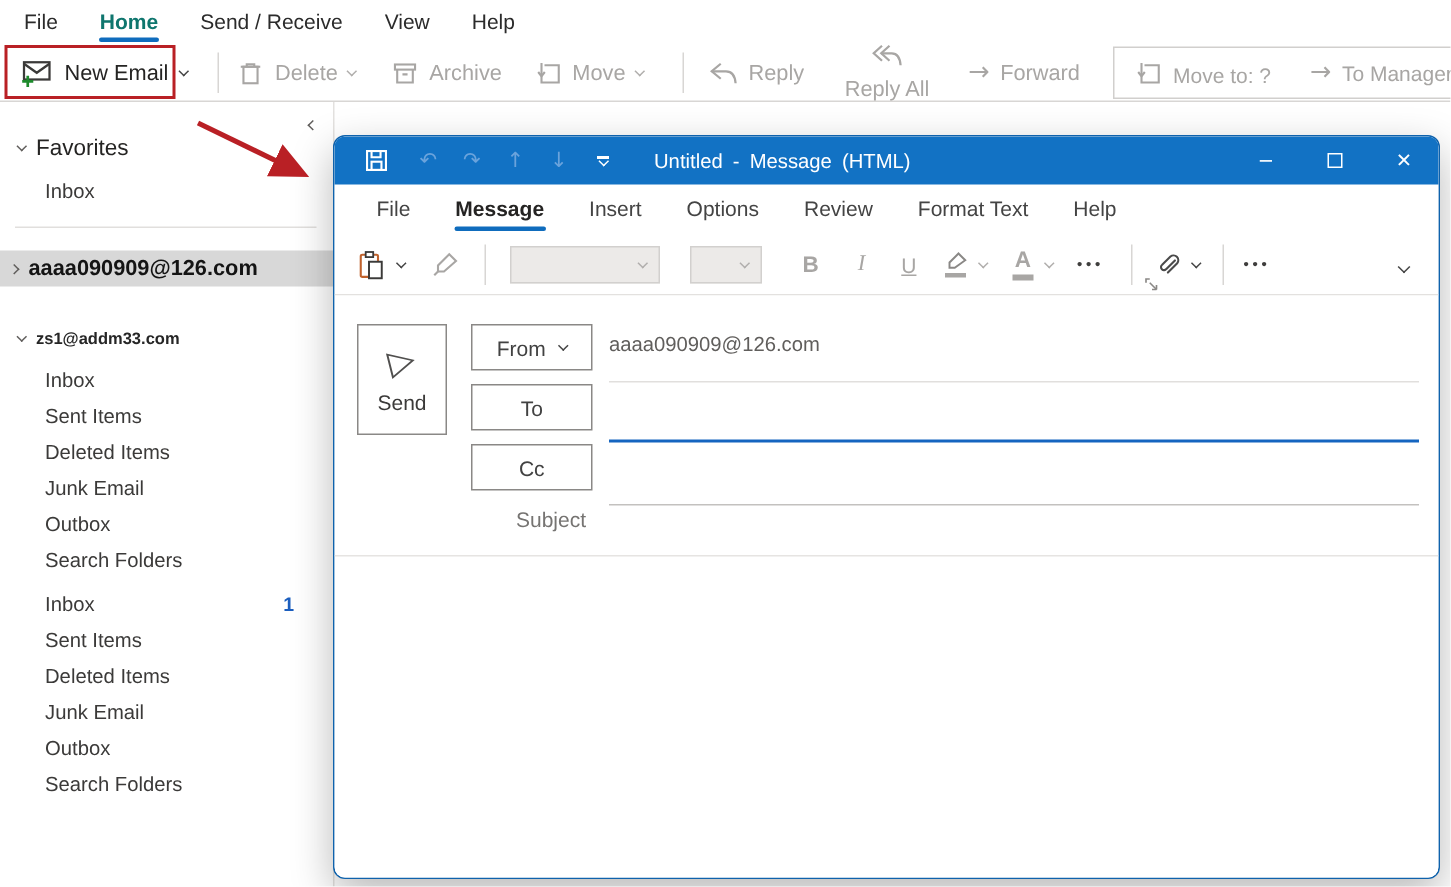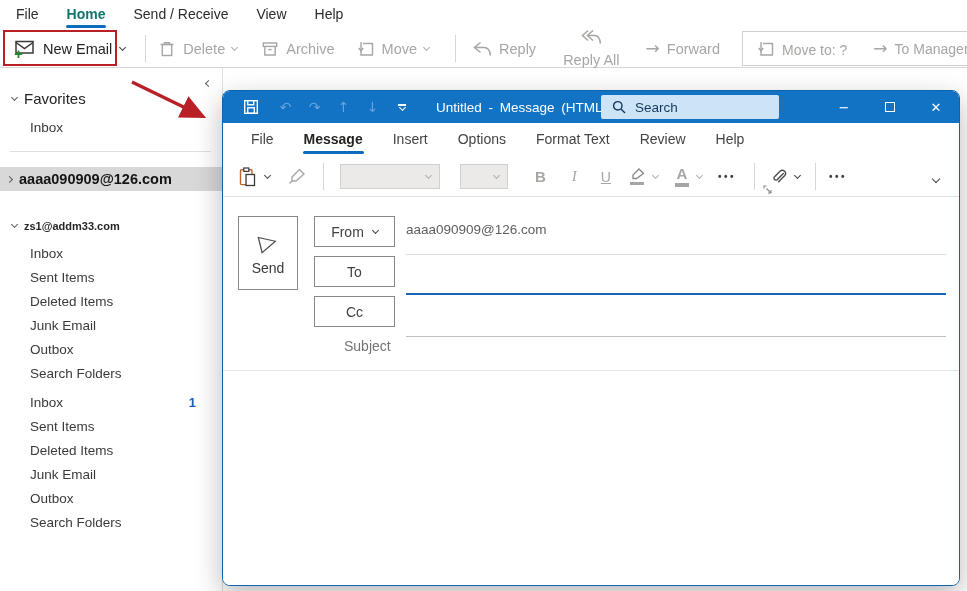--- a/index.html
+++ b/index.html
@@ -296,46 +296,37 @@
       <span class="qat-btn uglyph">↶</span>
       <span class="qat-btn uglyph">↷</span>
       <span class="qat-btn uglyph">↑</span>
       <span class="qat-btn uglyph">↓</span>
       <span class="qat-custom">
         <span class="bar"></span>
         <span class="chev down sm white"></span>
       </span>
       <span class="win-title">Untitled - Message (HTML)</span>
 
-      <div class="search-box">
-        <span>
-          <svg width="14" height="14" viewBox="0 0 14 14" fill="none" stroke="#15395e" stroke-width="1.4">
-            <circle cx="5.8" cy="5.8" r="4.2"></circle>
-            <path d="M9 9 L13 13"></path>
-          </svg>
-        </span>
-        <span>Search</span>
-      </div>
 
       <div class="win-controls">
         <span class="winbtn uglyph">−</span>
         <span class="winbtn">
             <span class="max-rect"></span>
           </span>
         <span class="winbtn uglyph">✕</span>
       </div>
     </div>
 
     <div class="tabs">
       <div class="tab">File</div>
       <div class="tab active">Message</div>
       <div class="tab">Insert</div>
       <div class="tab">Options</div>
+      <div class="tab">Review</div>
       <div class="tab">Format Text</div>
-      <div class="tab">Review</div>
       <div class="tab">Help</div>
     </div>
 
     <div class="toolbar">
       <div class="tb-group">
         <span>
           <svg width="19" height="20" viewBox="0 0 19 20" fill="none">
             <rect x="2.5" y="2.8" width="11.5" height="14.8" rx="1" stroke="#c0622d" stroke-width="1.4"></rect>
             <rect x="5.8" y="1" width="5" height="3.4" fill="#fff" stroke="#3b3a39" stroke-width="1.2"></rect>
             <rect x="8" y="7.5" width="8.5" height="11" fill="#fff" stroke="#3b3a39" stroke-width="1.3"></rect>

